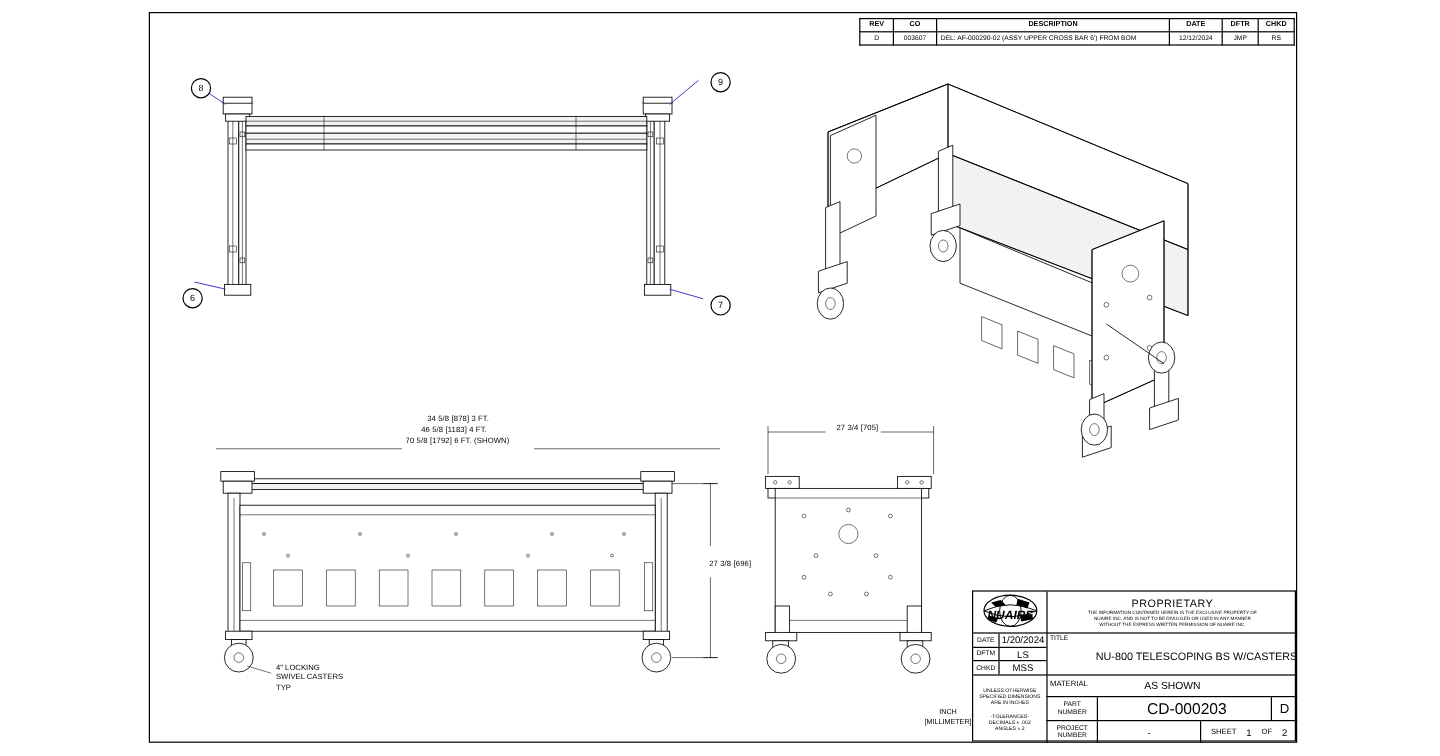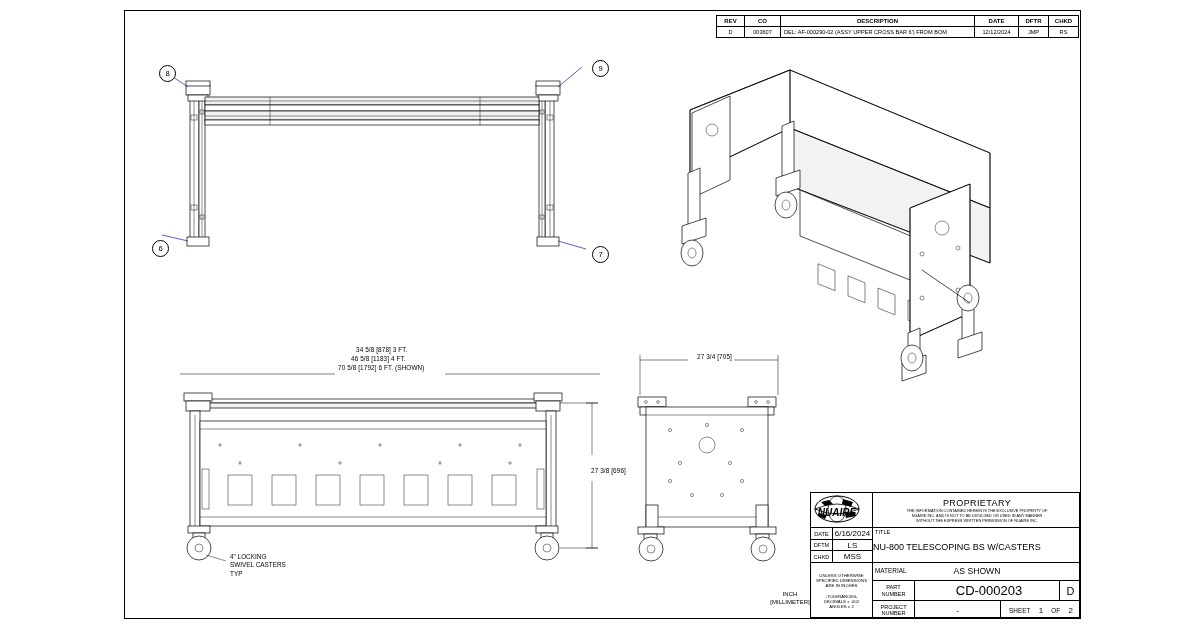--- a/index.html
+++ b/index.html
@@ -104,38 +104,38 @@
     border-left: 0.8px solid #000; border-bottom: 0.8px solid #000;
     display: flex; flex-direction: column;
     align-items: center; justify-content: center;
   }
   #prop-title { font-size: 9px; letter-spacing: .4px; }
   #prop-body  { font-size: 3.9px; line-height: 5px; text-align: center; padding: 0 6px; }
 
   #logobox {
     position: absolute; left:0; top:0; width:61px; height:35px;
     border-bottom: 0.8px solid #000;
-    display:flex; align-items:center; 
+    display:flex; align-items:center; justify-content:center;
   }
 
   .tl-row { position:absolute; left:0; width:61px; border-bottom:0.8px solid #000;
             display:flex; font-size:5.6px; }
   .tl-row .k { width:22px; border-right:0.8px solid #000; display:flex;
                align-items:center; justify-content:center; }
   .tl-row .v { flex:1; display:flex; align-items:center; justify-content:center;
                font-size:8px; }
 
   #tolbox { position:absolute; left:0; top:70px; width:61px; height:56px;
             display:flex; flex-direction:column; align-items:center;
             justify-content:center; gap:2px; }
 
   #titlerow { position:absolute; left:61px; top:35px; width:209px; height:35px;
               border-left:0.8px solid #000; border-bottom:0.8px solid #000; }
   #titlerow .lab { position:absolute; left:2px; top:1px; font-size:5.6px; }
-  #titlerow .val { position:absolute; left:0; right:0; top:14px; text-align:left;
+  #titlerow .val { position:absolute; left:0; right:0; top:14px; text-align:right;
                    font-size:9px; }
 
   #matrow { position:absolute; left:61px; top:70px; width:209px; height:18px;
             border-left:0.8px solid #000; border-bottom:0.8px solid #000; }
   #matrow .lab { position:absolute; left:2px; top:4px; font-size:6.4px; }
   #matrow .val { position:absolute; left:0; right:0; top:3px; text-align:center;
                  font-size:8.6px; }
 
   #pnrow { position:absolute; left:61px; top:88px; width:209px; height:20px;
            border-left:0.8px solid #000; border-bottom:0.8px solid #000; }
@@ -492,21 +492,21 @@
       <div id="prop-title">PROPRIETARY</div>
       <div id="prop-body">
         <div>THE INFORMATION CONTAINED HEREIN IS THE EXCLUSIVE PROPERTY OF</div>
         <div>NUAIRE INC. AND IS NOT TO BE DIVULGED OR USED IN ANY MANNER</div>
         <div>WITHOUT THE EXPRESS WRITTEN PERMISSION OF NUAIRE INC.</div>
       </div>
     </div>
 
     <div class="tl-row" style="top:35px; height:12px;">
       <div class="k">DATE</div>
-      <div class="v">6/16/2024</div>
+      <div class="v">1/20/2024</div>
     </div>
     <div class="tl-row" style="top:47px; height:11px;">
       <div class="k">DFTM</div>
       <div class="v">LS</div>
     </div>
     <div class="tl-row" style="top:58px; height:12px;">
       <div class="k">CHKD</div>
       <div class="v">MSS</div>
     </div>
 

